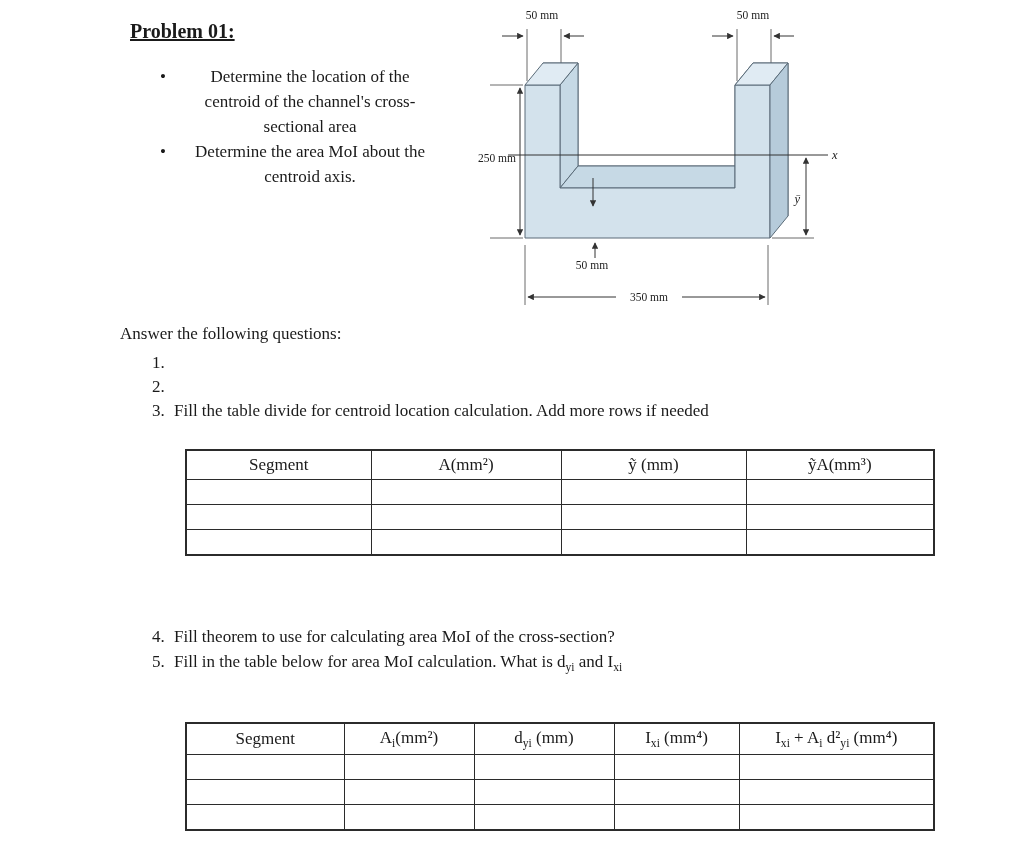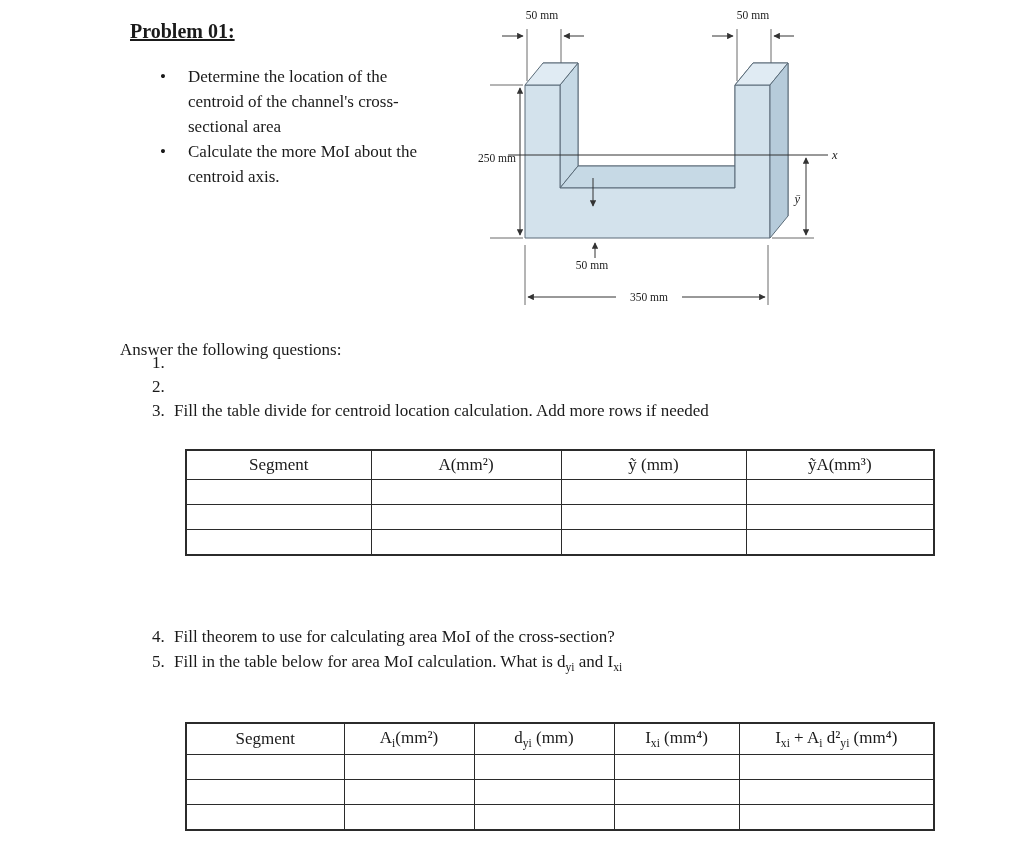--- a/index.html
+++ b/index.html
@@ -4,23 +4,23 @@
 <style>
   html,body{margin:0;padding:0;background:#ffffff;}
   body{width:1024px;height:860px;font-family:"Liberation Serif","DejaVu Serif",serif;color:#1a1a1a;}
   .canvas{position:relative;width:1024px;height:860px;overflow:hidden;background:#fff;}
 
   .problem-title{position:absolute;left:130px;top:20px;font-size:20px;font-weight:bold;text-decoration:underline;}
 
   .bullets{position:absolute;left:160px;top:64px;width:300px;font-size:17px;line-height:25px;}
   .bullet-item{display:flex;}
   .bullet-marker{width:28px;flex:0 0 28px;}
-  .bullet-text{width:244px;}
-
-  .answer-intro{position:absolute;left:120px;top:324px;font-size:17px;margin-top:16px;}
+  .bullet-text{width:244px;text-align:center;}
+
+  .answer-intro{position:absolute;left:120px;top:324px;font-size:17px;}
 
   .qblock{position:absolute;left:152px;font-size:17px;line-height:24px;}
   .qblock.q123{top:351px;}
   .qblock.q45{top:624px;line-height:25px;}
   .q-item{display:flex;}
   .q-num{width:22px;flex:0 0 22px;}
   .q-text{white-space:nowrap;}
 
   table.tbl{position:absolute;left:185px;border-collapse:collapse;table-layout:fixed;background:#fff;}
   table.tbl th,table.tbl td{border:1px solid #2b2b2b;font-weight:normal;text-align:center;vertical-align:middle;font-size:17px;padding:0 8px;}
@@ -46,21 +46,21 @@
 
   <div class="problem-title">Problem 01:</div>
 
   <div class="bullets">
     <div class="bullet-item">
       <span class="bullet-marker">•</span>
       <span class="bullet-text">Determine the location of the centroid of the channel's cross-sectional area</span>
     </div>
     <div class="bullet-item">
       <span class="bullet-marker">•</span>
-      <span class="bullet-text">Calculate the more MoI about the centroid axis.</span>
+      <span class="bullet-text">Determine the area MoI about the centroid axis.</span>
     </div>
   </div>
 
   <div class="figure">
     <svg width="560" height="310" viewBox="0 0 560 310">
       <defs>
         <marker id="arw" viewBox="0 0 10 10" refX="9" refY="5" markerWidth="6.5" markerHeight="6.5" orient="auto-start-reverse">
           <path d="M0,0 L10,5 L0,10 Z" fill="#333"></path>
         </marker>
       </defs>

